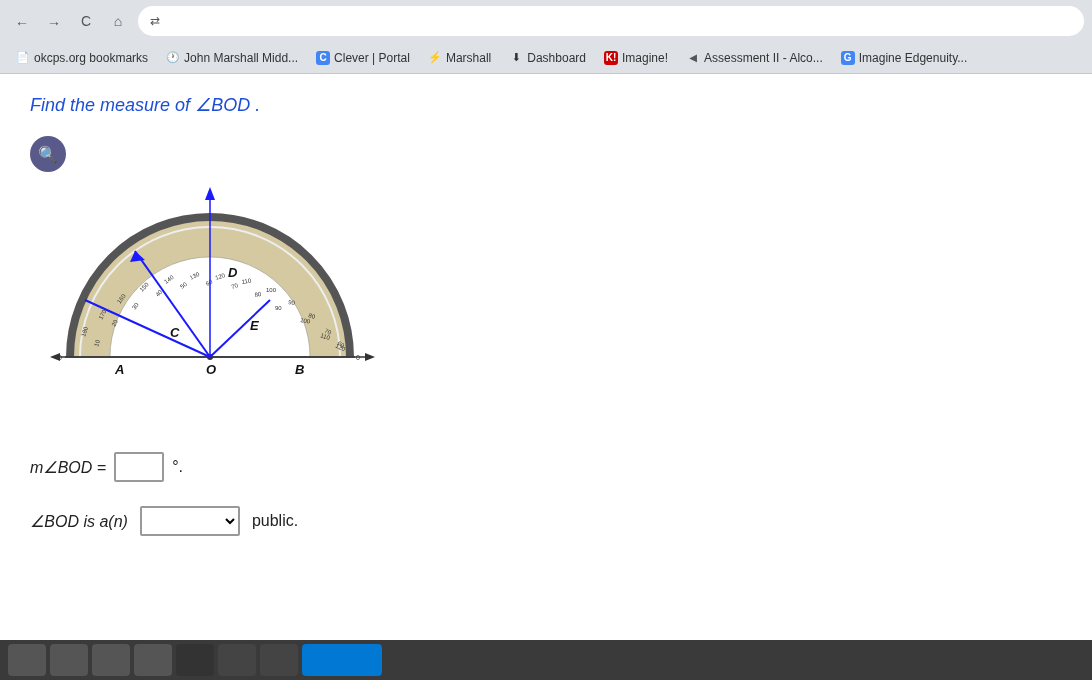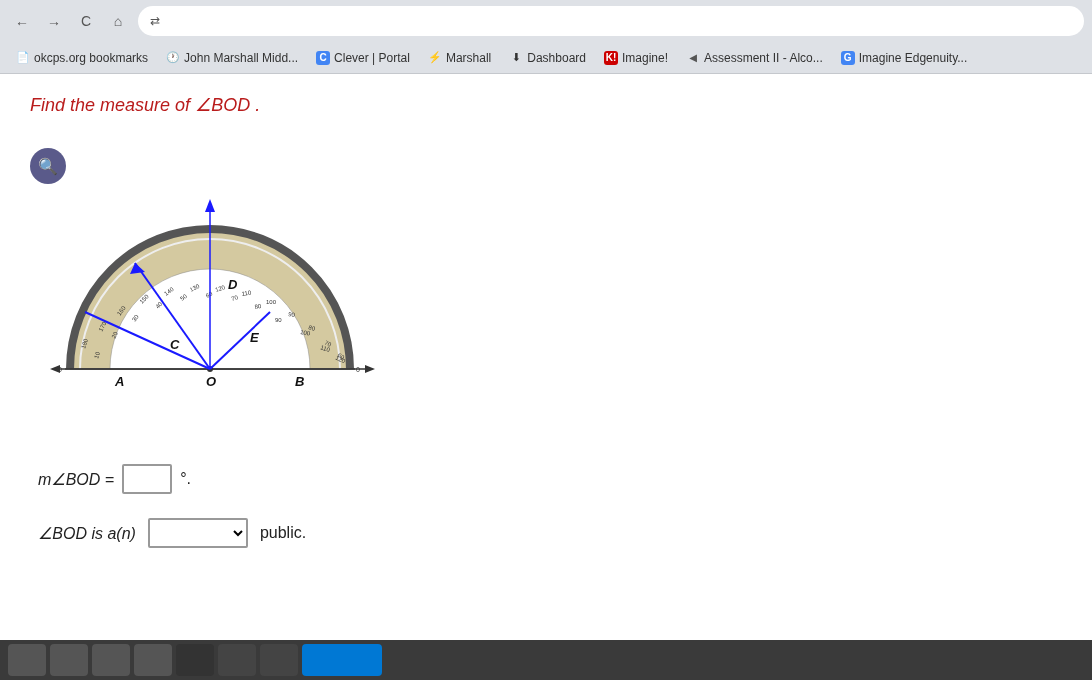--- a/index.html
+++ b/index.html
@@ -103,22 +103,22 @@
     .page-content {
       background: white;
       width: 100%;
       height: calc(680px - 32px - 36px);
       padding: 20px 30px;
       overflow-y: auto;
     }
 
     .question-title {
       font-size: 18px;
-      color: #b91c1c;
-      margin-bottom: 32px;
+      color: #1d4ed8;
+      margin-bottom: 20px;
       font-style: italic;
     }
 
     .question-title span {
       font-style: italic;
     }
 
     .zoom-btn {
       width: 36px;
       height: 36px;
@@ -140,21 +140,20 @@
     
     .protractor-container {
       width: 380px;
       height: 240px;
       position: relative;
       margin-bottom: 10px;
     }
 
     .answer-section {
       margin-bottom: 24px;
-      margin-left: 8px;
     }
 
     .answer-row {
       display: flex;
       align-items: center;
       gap: 8px;
       margin-bottom: 8px;
       font-size: 16px;
       color: #222;
     }

